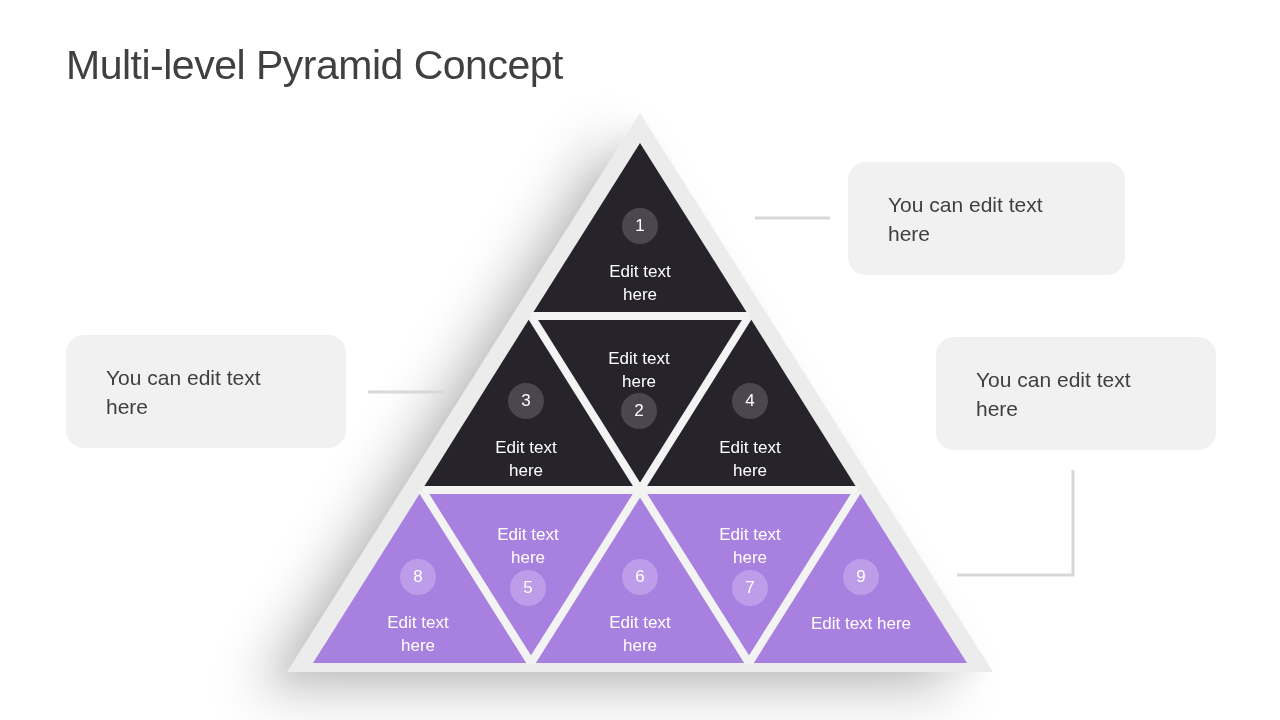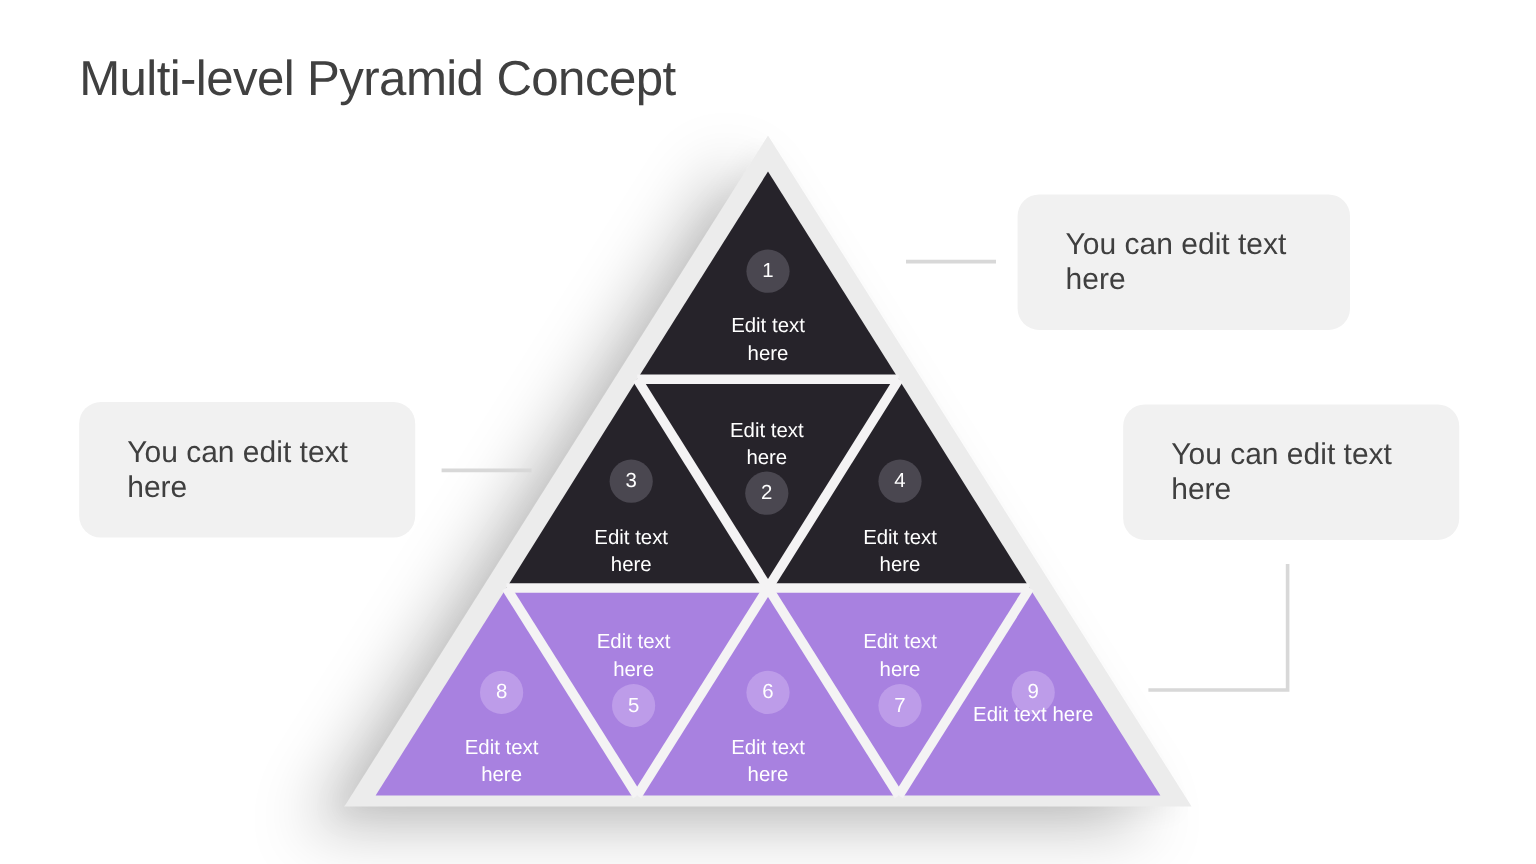--- a/index.html
+++ b/index.html
@@ -48,21 +48,21 @@
     position:absolute; width:150px; transform:translate(-50%,-50%);
     text-align:center; color:var(--segment-text);
     font-size:17px; line-height:23px;margin-top:11px;
   }
 
   .callout {
     position:absolute; background:var(--callout-bg); border-radius:18px;
     display:flex; align-items:center; padding-left:40px;
   }
   .callout-text {
-    width:195px; font-size:25px; line-height:29px; color:var(--callout-text);
+    width:195px; font-size:21px; line-height:29px; color:var(--callout-text);
   }
 </style>
 </head>
 <body>
 
 <div class="slide">
 
   <h1 class="title">Multi-level Pyramid Concept</h1>
 
   <svg class="diagram" viewBox="0 0 1280 720">
@@ -130,21 +130,21 @@
     <div>here</div>
   </div>
   <div class="seg-label" style="left:750px;top:535px">
     <div>Edit text</div>
     <div>here</div>
   </div>
   <div class="seg-label" style="left:418px;top:623px">
     <div>Edit text</div>
     <div>here</div>
   </div>
-  <div class="seg-label" style="left:861px;top:584px">
+  <div class="seg-label" style="left:861px;top:612px">
     <div>Edit text here</div>
   </div>
 
   <div class="callout" style="left:848px;top:162px;width:277px;height:113px">
     <span class="callout-text">You can edit text here</span>
   </div>
   <div class="callout" style="left:66px;top:335px;width:280px;height:113px">
     <span class="callout-text">You can edit text here</span>
   </div>
   <div class="callout" style="left:936px;top:337px;width:280px;height:113px">

